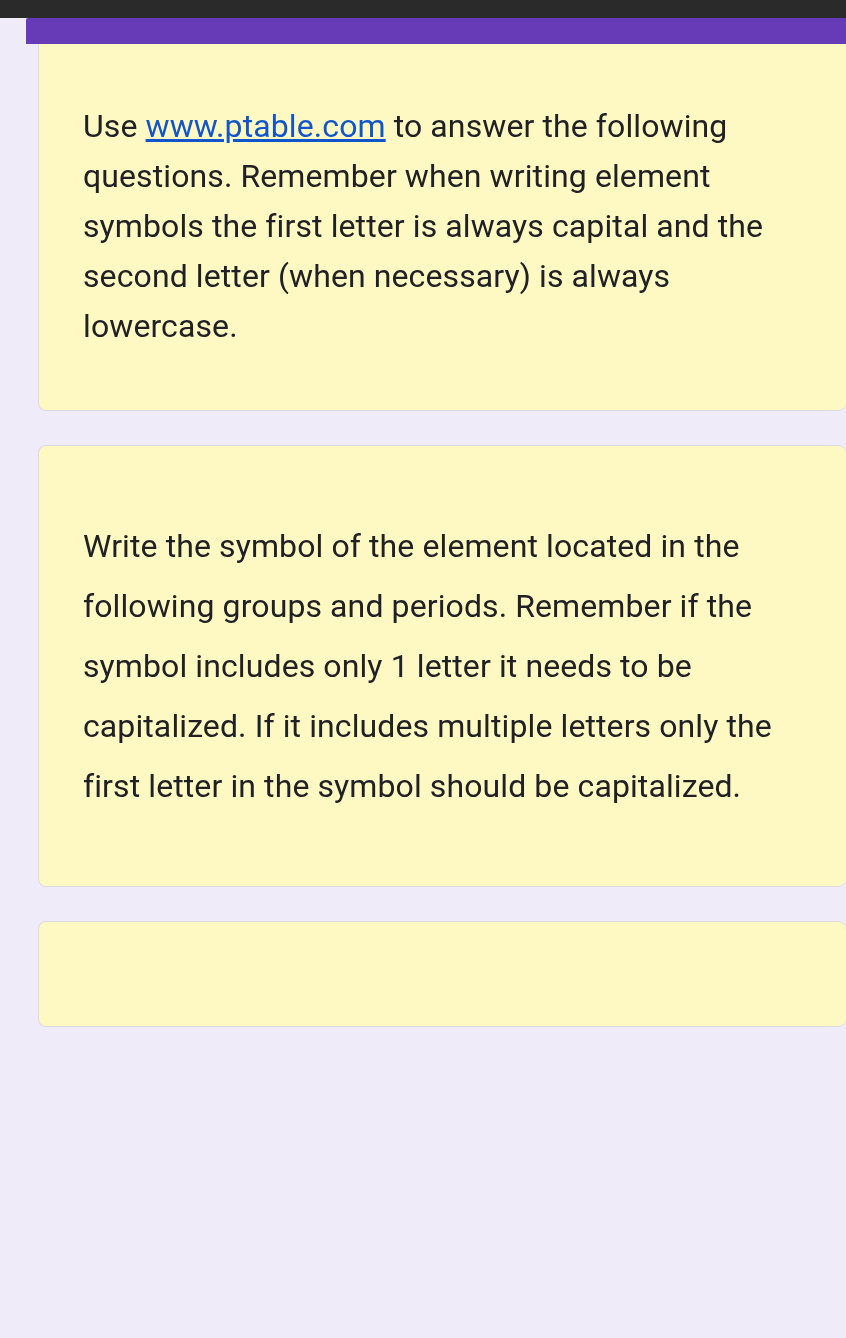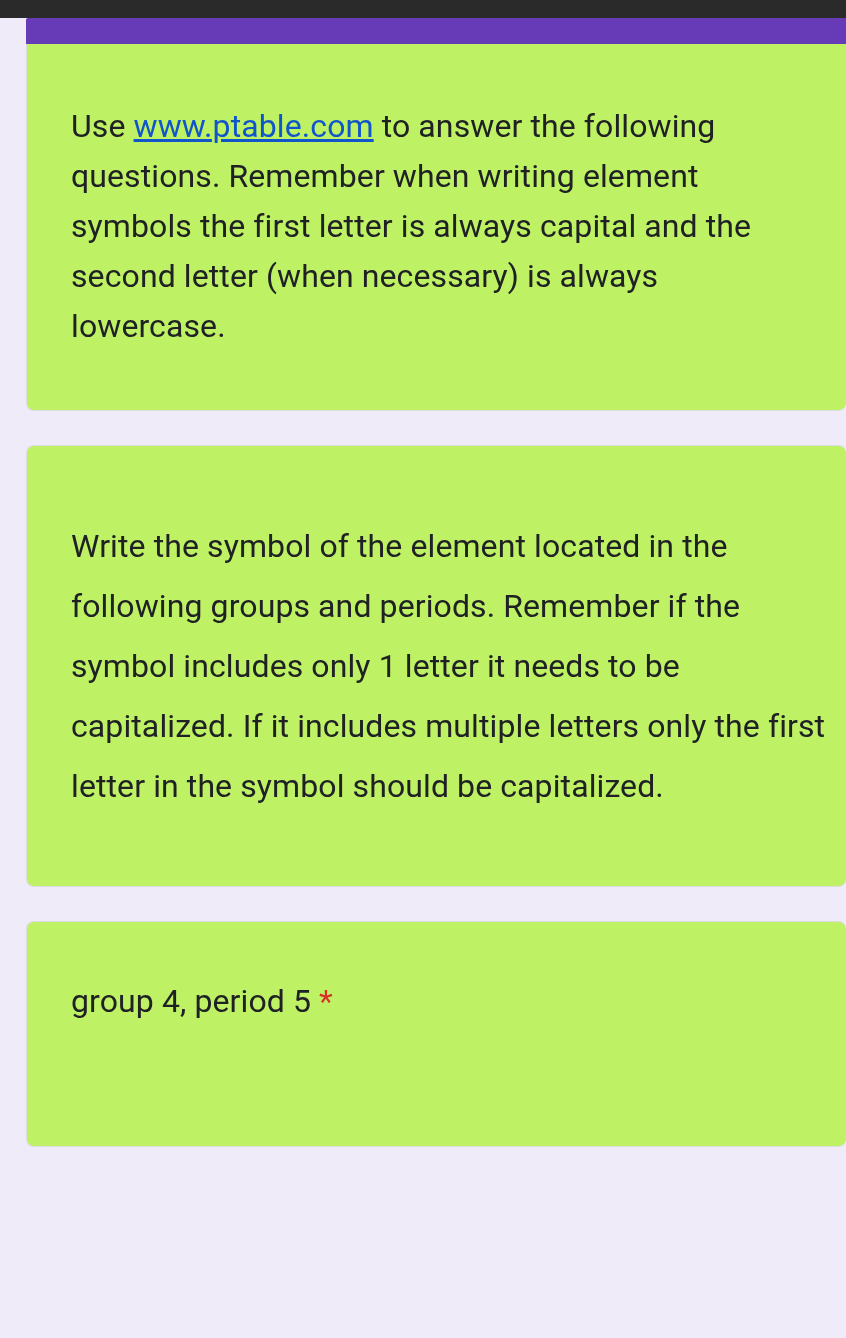--- a/index.html
+++ b/index.html
@@ -19,22 +19,22 @@
       height: 18px;
       width: 100%;
     }
     .header-strip {
       background-color: #673ab7;
       height: 26px;
       margin-left: 26px;
       border-top-left-radius: 2px;
     }
     .card {
-      background-color: #bef264;
-      margin-left: 26px;
+      background-color: #fef9c3;
+      margin-left: 38px;
       border: 1px solid #dadce0;
       border-radius: 8px;
       padding: 44px 32px 44px 44px;
     }
     .card-intro {
       border-top-left-radius: 0;
       border-top-right-radius: 0;
       border-top: none;
       border-right: none;
       margin-bottom: 34px;
@@ -99,16 +99,13 @@
   <p class="intro-text">
     <span>Use </span><a class="link">www.ptable.com</a><span> to answer the following questions.  Remember when writing element symbols the first letter is always capital and the second letter (when necessary) is always lowercase.</span>
   </p>
 </div>
 
 <div class="card card-instructions">
   <p class="instructions-text">Write the symbol of the element located in the following groups and periods.  Remember if the symbol includes only 1 letter it needs to be capitalized.  If it includes multiple letters only the first letter in the symbol should be capitalized.</p>
 </div>
 
 <div class="card card-question">
-  <div class="question-label">
-    <span>group 4, period 5</span><span class="required"> *</span>
-  </div>
 </div>
 
 </body></html>

